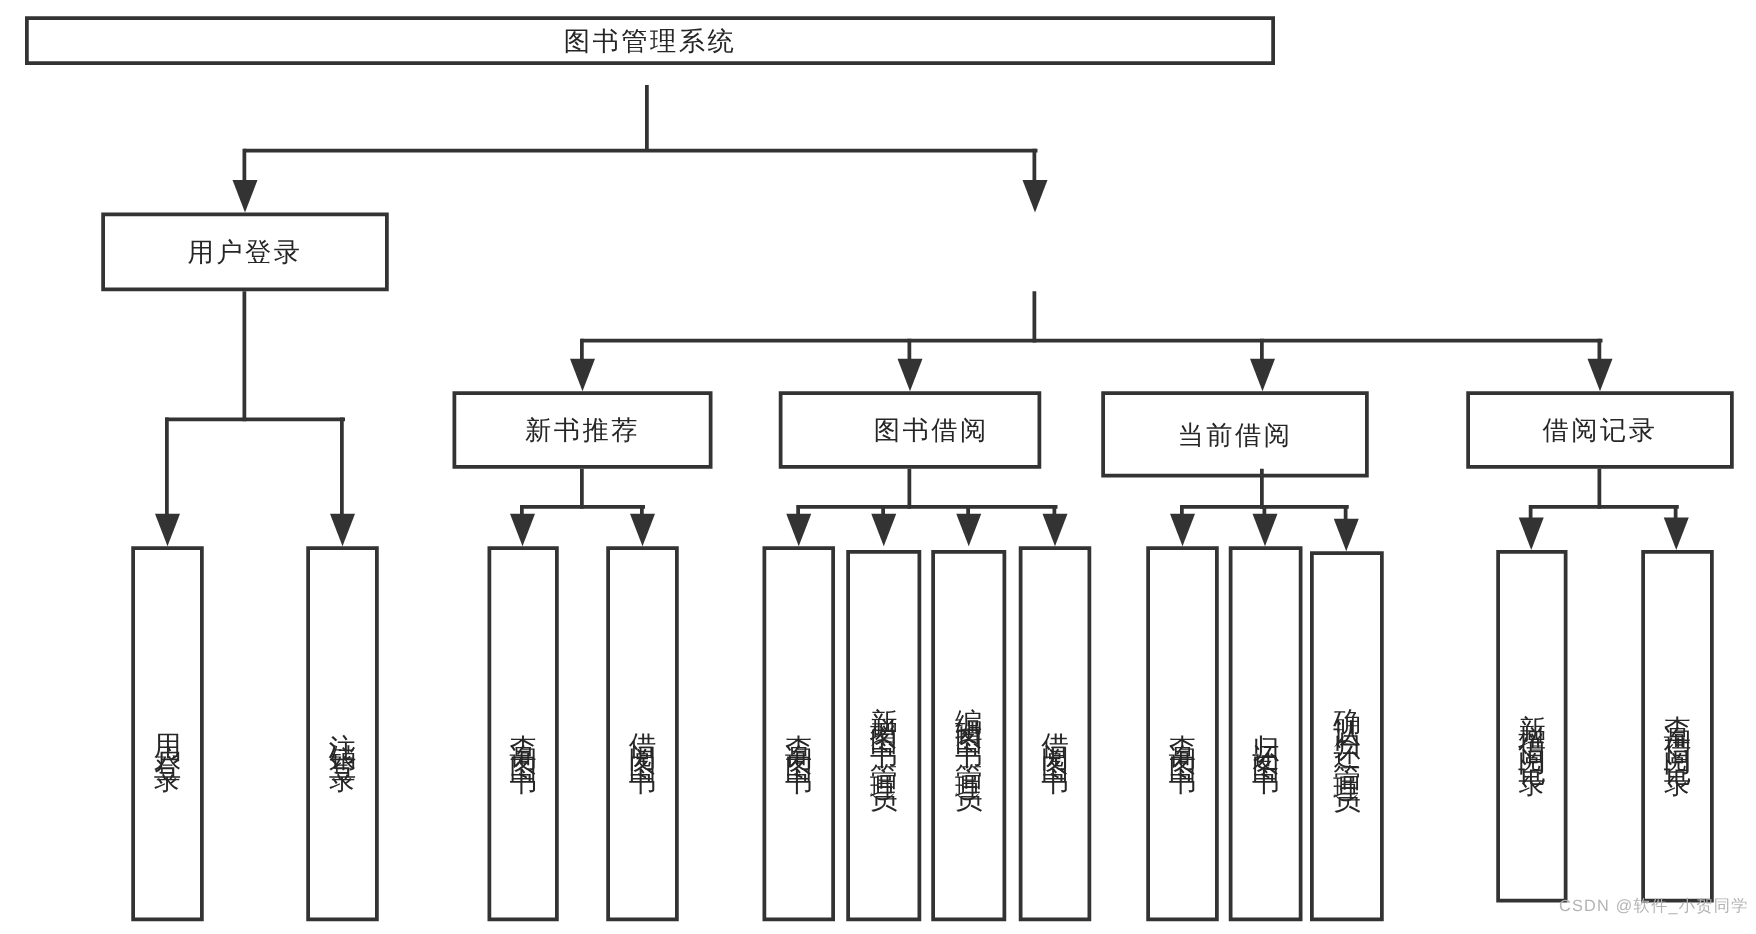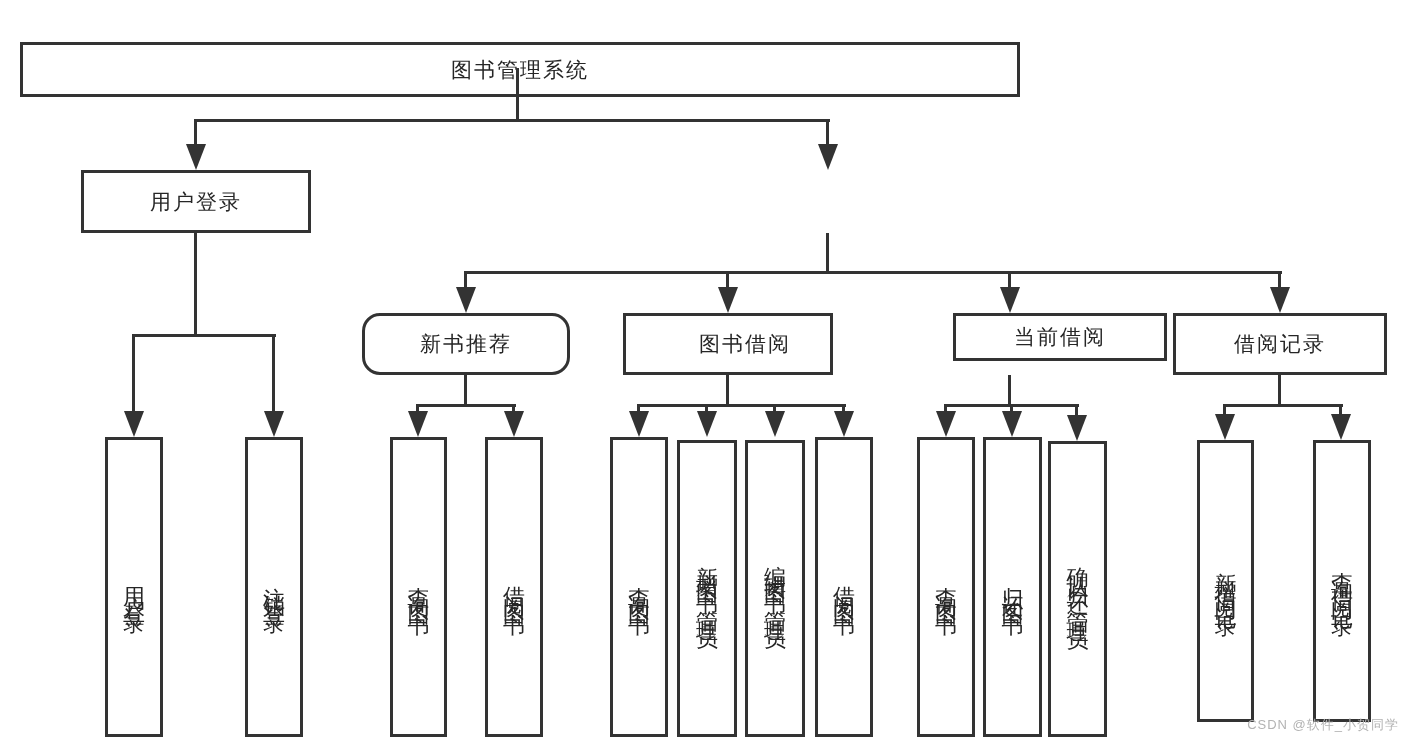--- a/index.html
+++ b/index.html
@@ -56,27 +56,27 @@
     font-size: 13px;
     color: #b3b3b3;
     letter-spacing: 1px;
   }
 </style>
 </head>
 <body>
 
 <div id="canvas">
 
-  <div class="hnode" style="left:20px; top:13px; width:1000px; height:55px;margin-top:29px;">图书管理系统</div>
+  <div class="hnode" style="left:20px; top:13px; width:1000px; height:39px;">图书管理系统</div>
 
   <div class="hnode" style="left:81px; top:170px; width:230px; height:63px;">用户登录</div>
 
-  <div class="hnode" style="left:362px; top:313px; width:208px; height:62px;border-radius:18px;">新书推荐</div>
+  <div class="hnode" style="left:362px; top:313px; width:208px; height:62px;">新书推荐</div>
   <div class="hnode" style="left:623px; top:313px; width:210px; height:62px;padding-left:34px;">图书借阅</div>
-  <div class="hnode" style="left:953px; top:313px; width:214px; height:48px;">当前借阅</div>
+  <div class="hnode" style="left:881px; top:313px; width:214px; height:69px;">当前借阅</div>
   <div class="hnode" style="left:1173px; top:313px; width:214px; height:62px;">借阅记录</div>
 
   <div class="vnode" style="left:105px; top:437px; width:58px; height:300px;">
     <span class="vtext">用户登录</span>
   </div>
   <div class="vnode" style="left:245px; top:437px; width:58px; height:300px;">
     <span class="vtext">注销登录</span>
   </div>
 
   <div class="vnode" style="left:390px; top:437px; width:57px; height:300px;">

